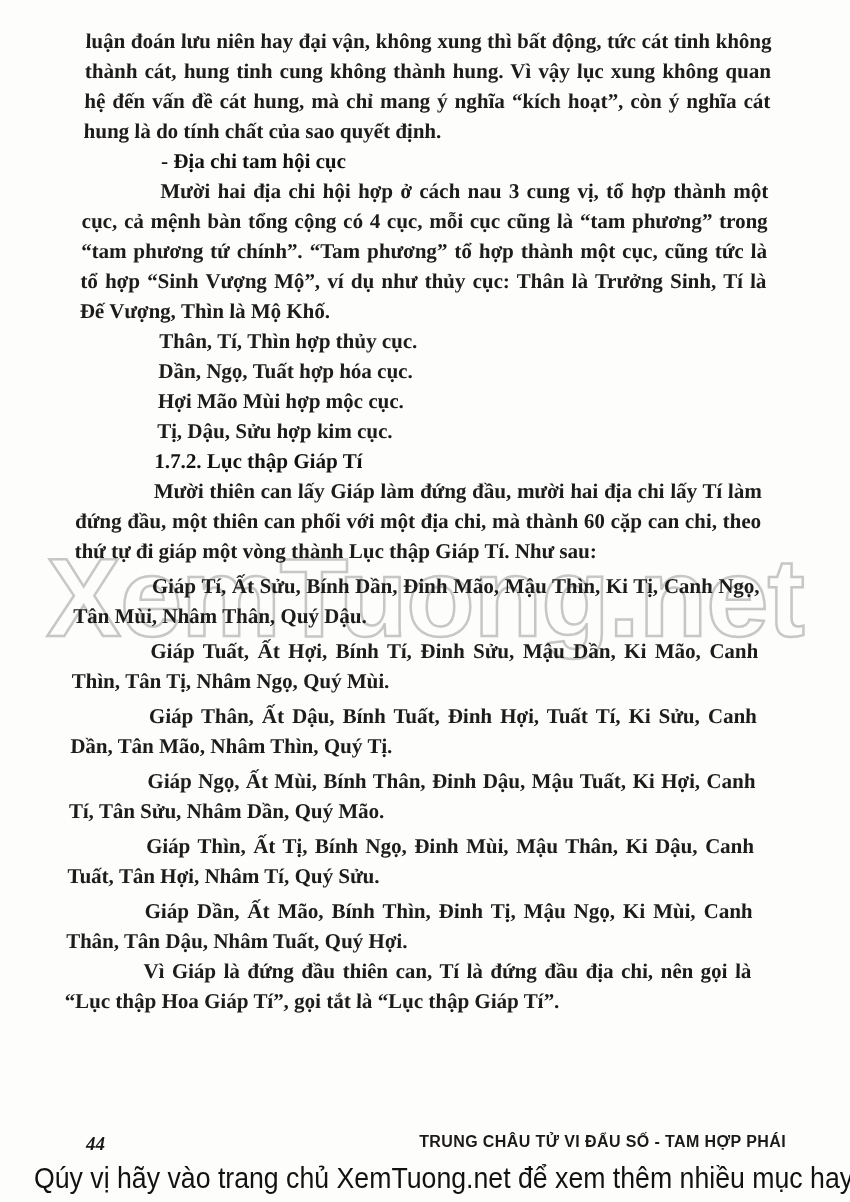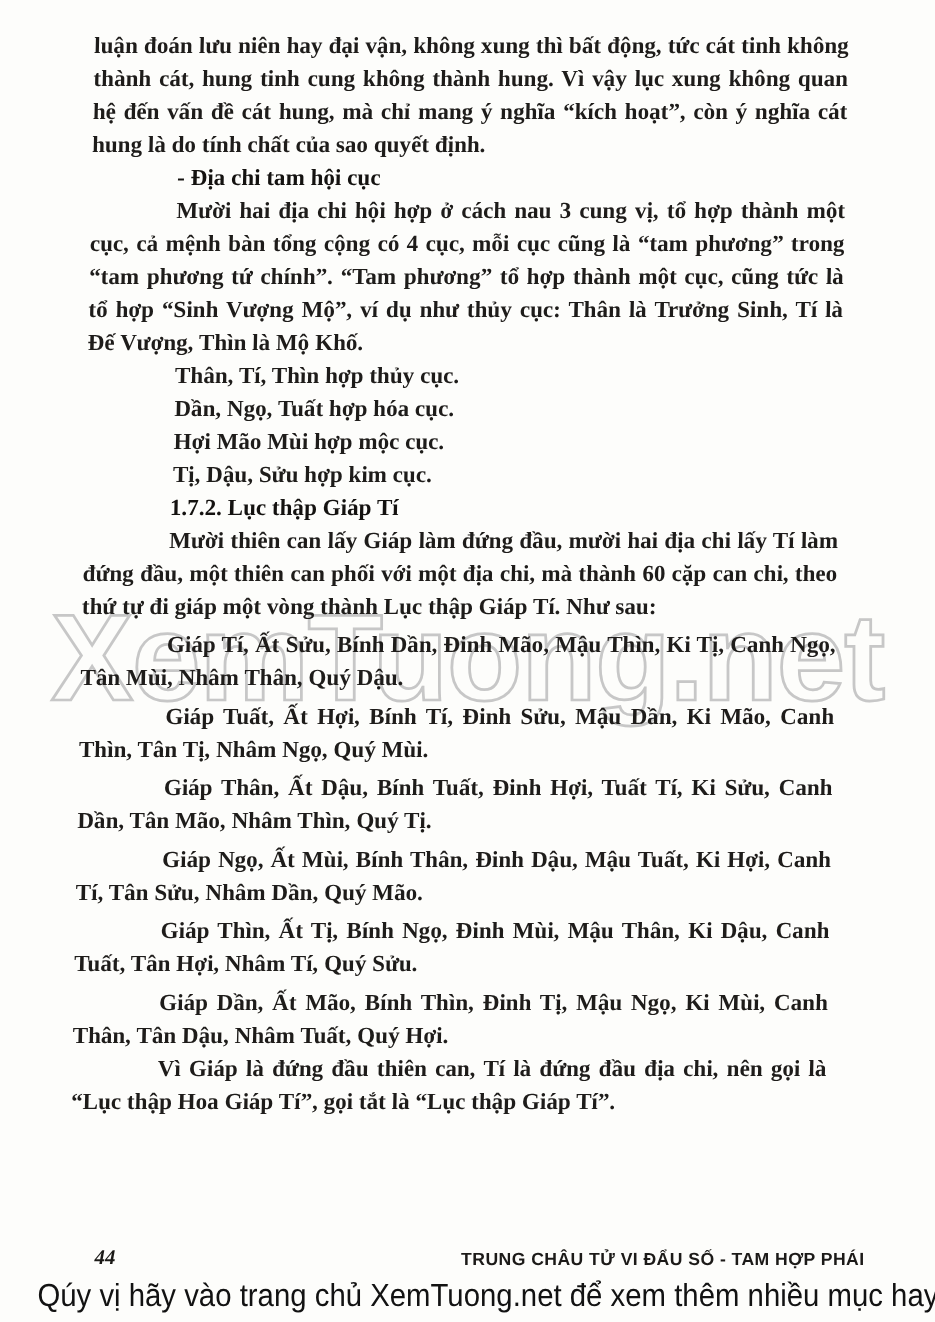--- a/index.html
+++ b/index.html
@@ -39,21 +39,21 @@
     padding-left:78px;text-align:left;
   }
   .h-tamhoi{margin-top:15px;}
   .h-lucthap{margin-top:22px;}
   .cuc-list{margin:0;padding:0;list-style:none;text-align:left;}
   .cuc-list li{padding-left:80px;}
   .groups p{margin-top:5px;}
   .closing{margin-top:17px;}
   .footer{
     position:absolute;left:86px;right:64px;top:1133px;
-    display:flex;justify-content:space-between;align-items:flex-end;
+    display:flex;justify-content:space-between;align-items:flex-start;
     z-index:1;
   }
   .page-num{
     font-family:"Liberation Serif", serif;
     font-style:italic;font-weight:700;font-size:19px;color:#1a1916;
   }
   .running-title{
     font-family:"Liberation Sans", sans-serif;
     font-weight:700;font-size:16px;letter-spacing:0.4px;color:#1c1a18;margin-left:31px;
   }

